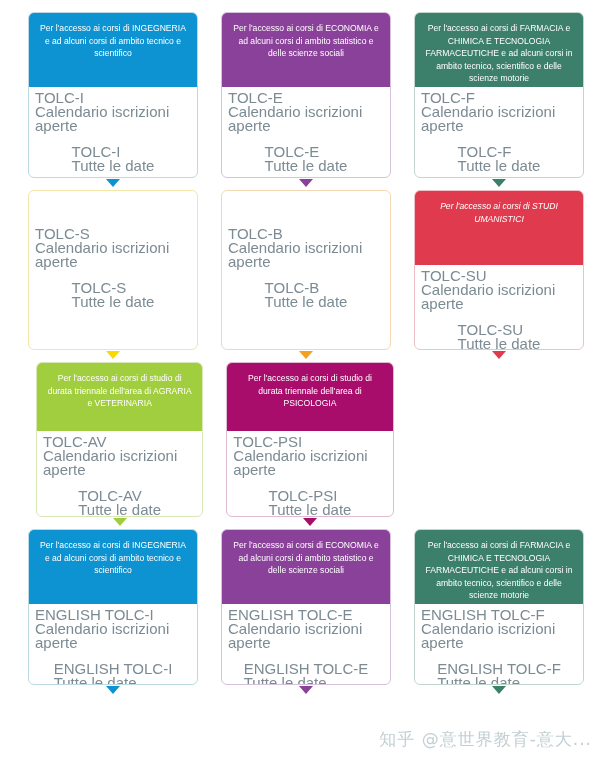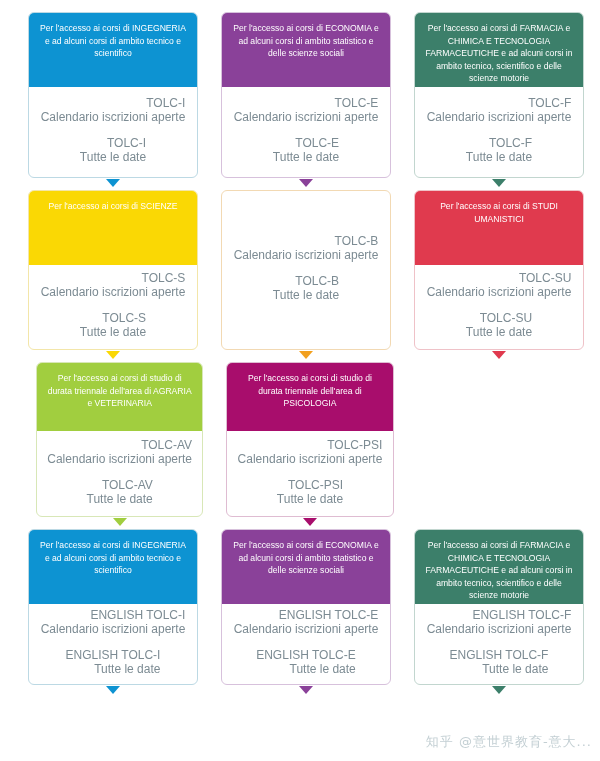--- a/index.html
+++ b/index.html
@@ -73,23 +73,23 @@
     display: flex;
     flex-direction: column;
     align-items: center;
     justify-content: center;
     gap: 12px;
     padding: 4px 6px 8px 6px;
     box-sizing: border-box;
   }
 
   .link-block {
-    text-align: right;
+    text-align: left;
     color: #7c8b93;
-    font-size: 12px;
+    font-size: 15px;
     line-height: 14px;
   }
   .link-block .l1 { display: block; }
   .link-block .l2 { display: block; }
 
   .arrow {
     position: absolute;
     left: 50%;
     transform: translateX(-50%);
     bottom: -9px;
@@ -98,21 +98,21 @@
     border-left: 7px solid transparent;
     border-right: 7px solid transparent;
     border-top-width: 8px;
     border-top-style: solid;
   }
 
   .watermark {
     position: absolute;
     right: 8px;
     bottom: 10px;
-    font-size: 13px;
+    font-size: 17px;
     color: #b9c7cc;
     letter-spacing: 1px;
     white-space: nowrap;
     font-family: "DejaVu Sans", sans-serif;
     opacity: 0.85;
   }
 </style>
 </head>
 <body>
 
@@ -167,21 +167,20 @@
           </div>
         </div>
       </div>
       <div class="arrow" style="border-top-color: rgb(60, 127, 106);"></div>
     </div>
   </div>
 
   <div class="row r2">
     <div class="card-wrap">
       <div class="card" style="border-color: rgb(243, 230, 169);">
-        <div class="card-head" style="background: rgb(250, 216, 4);">Per l'accesso ai corsi di SCIENZE</div>
         <div class="card-body">
           <div class="link-block">
             <span class="l1">TOLC-S</span>
             <span class="l2">Calendario iscrizioni aperte</span>
           </div>
           <div class="link-block">
             <span class="l1">TOLC-S</span>
             <span class="l2">Tutte le date</span>
           </div>
         </div>
@@ -200,21 +199,21 @@
             <span class="l1">TOLC-B</span>
             <span class="l2">Tutte le date</span>
           </div>
         </div>
       </div>
       <div class="arrow" style="border-top-color: rgb(242, 160, 30);"></div>
     </div>
 
     <div class="card-wrap">
       <div class="card" style="border-color: rgb(239, 194, 200);">
-        <div class="card-head" style="background: rgb(224, 58, 78);">Per l'accesso ai corsi di STUDI UMANISTICI</div>
+        <div class="card-head" style="background: rgb(224, 58, 78); font-style: italic;">Per l'accesso ai corsi di STUDI UMANISTICI</div>
         <div class="card-body">
           <div class="link-block">
             <span class="l1">TOLC-SU</span>
             <span class="l2">Calendario iscrizioni aperte</span>
           </div>
           <div class="link-block">
             <span class="l1">TOLC-SU</span>
             <span class="l2">Tutte le date</span>
           </div>
         </div>

